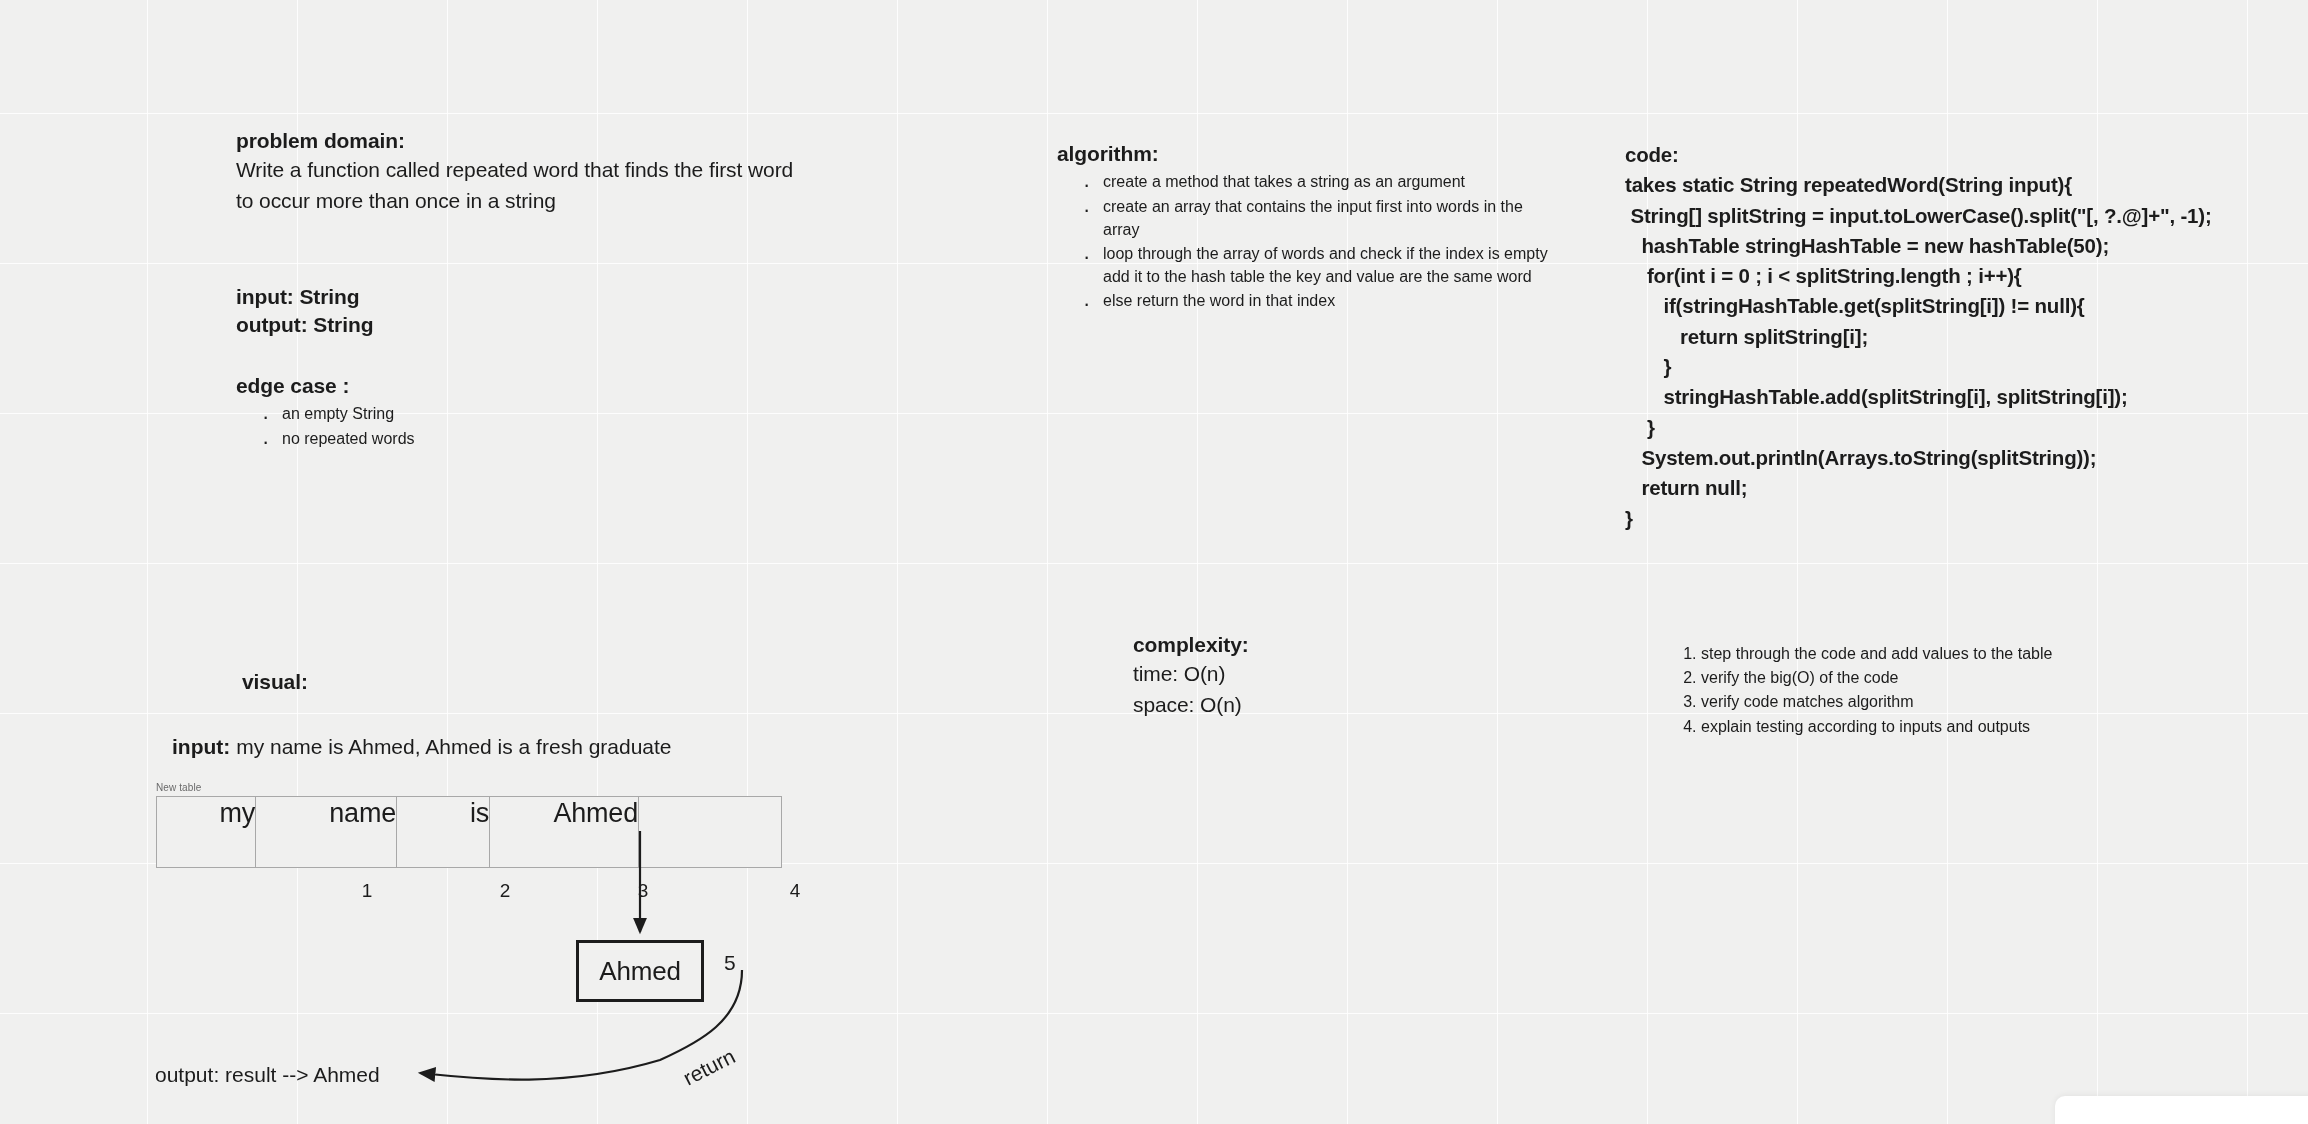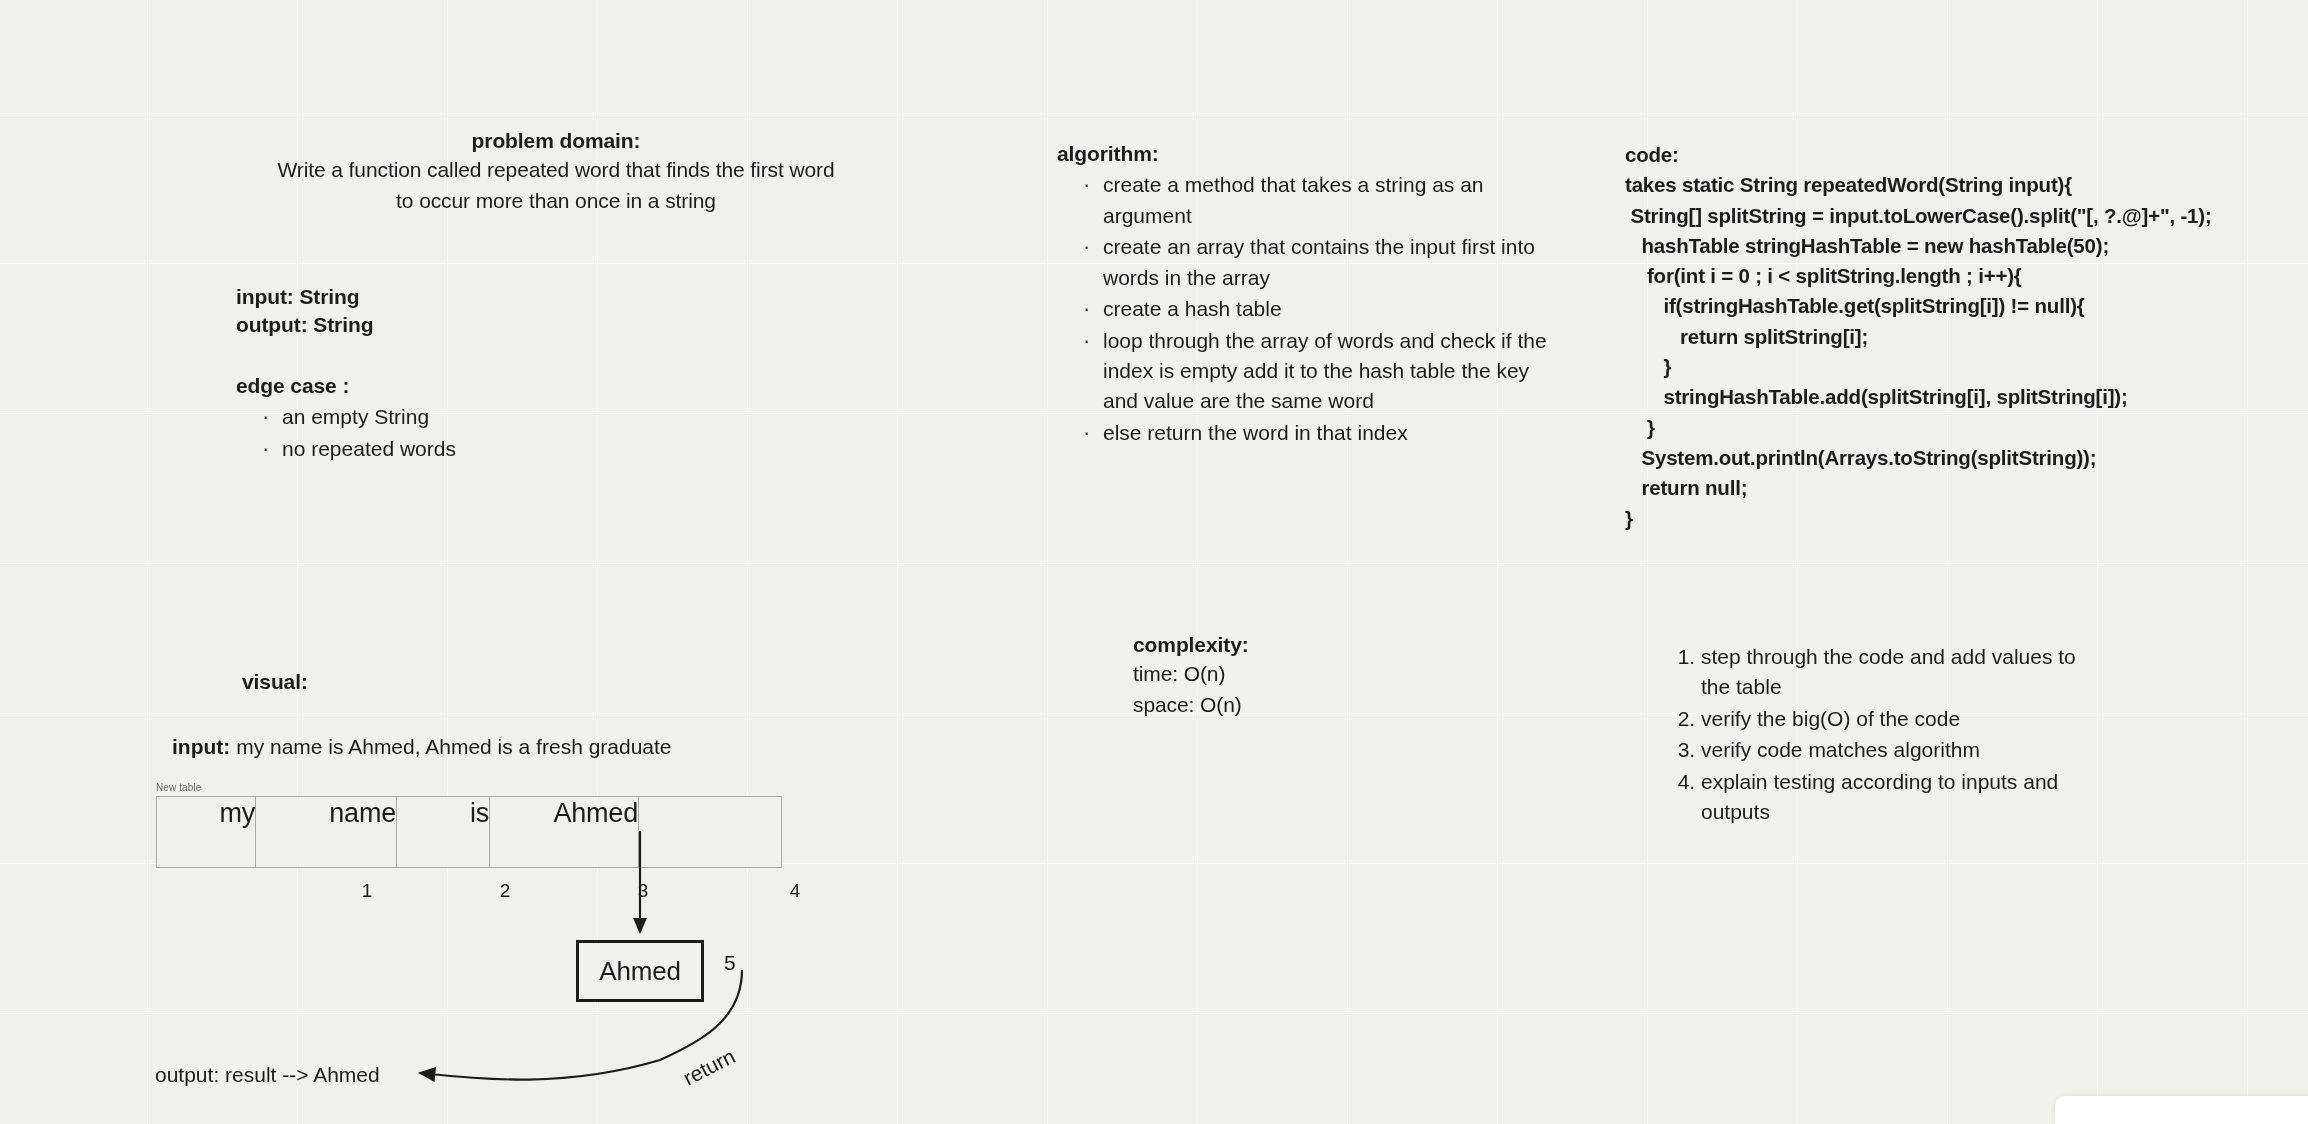--- a/index.html
+++ b/index.html
@@ -31,42 +31,42 @@
     letter-spacing: -0.1px;
   }
   .tx {
     font-size: 21px;
     line-height: 1.45;
     letter-spacing: -0.1px;
   }
   ul.bul, ol.num {
     margin: 2px 0 0 0;
     padding-left: 34px;
-    font-size: 21px;
+    font-size: 16px;
     line-height: 1.45;
   }
   ul.bul { list-style: none; padding-left: 24px; }
   ul.bul li {
     position: relative;
     padding-left: 22px;
     margin-bottom: 1px;
   }
   ul.bul li::before {
     content: "·";
     position: absolute;
     left: 2px;
     top: -1px;
     font-size: 22px;
     line-height: 1.45;
   }
   ol.num { padding-left: 42px; }
   ol.num li { margin-bottom: 1px; }
 
   
-  #problem-domain { left: 236px; top: 127px; width: 640px; text-align: center; }
+  #problem-domain { left: 236px; top: 127px; width: 640px; }
   #io-block { left: 236px; top: 283px; width: 460px; }
   #edge-block { left: 236px; top: 372px; width: 460px; }
 
   
   #algorithm { left: 1057px; top: 140px; width: 500px; }
 
   
   #code-block { left: 1625px; top: 140px; width: 680px; }
   .code-line {
     font-family: "Liberation Sans", sans-serif;
@@ -181,21 +181,20 @@
       <li>an empty String</li>
       <li>no repeated words</li>
     </ul>
   </div>
 
   <div class="blk" id="algorithm">
     <div class="hd">algorithm:</div>
     <ul class="bul">
       <li>create a method that takes a string as an argument</li>
       <li>create an array that contains the input first into words in the array</li>
-      <li>create a hash table</li>
       <li>loop through the array of words and check if the index is empty add it to the hash table the key and value are the same word</li>
       <li> else return the word in that index</li>
     </ul>
   </div>
 
   <div class="blk" id="code-block">
     <div class="code-line">code:</div>
     <div class="code-line">takes static String repeatedWord(String input){</div>
     <div class="code-line"> String[] splitString = input.toLowerCase().split("[, ?.@]+", -1);</div>
     <div class="code-line">   hashTable stringHashTable = new hashTable(50);</div>

